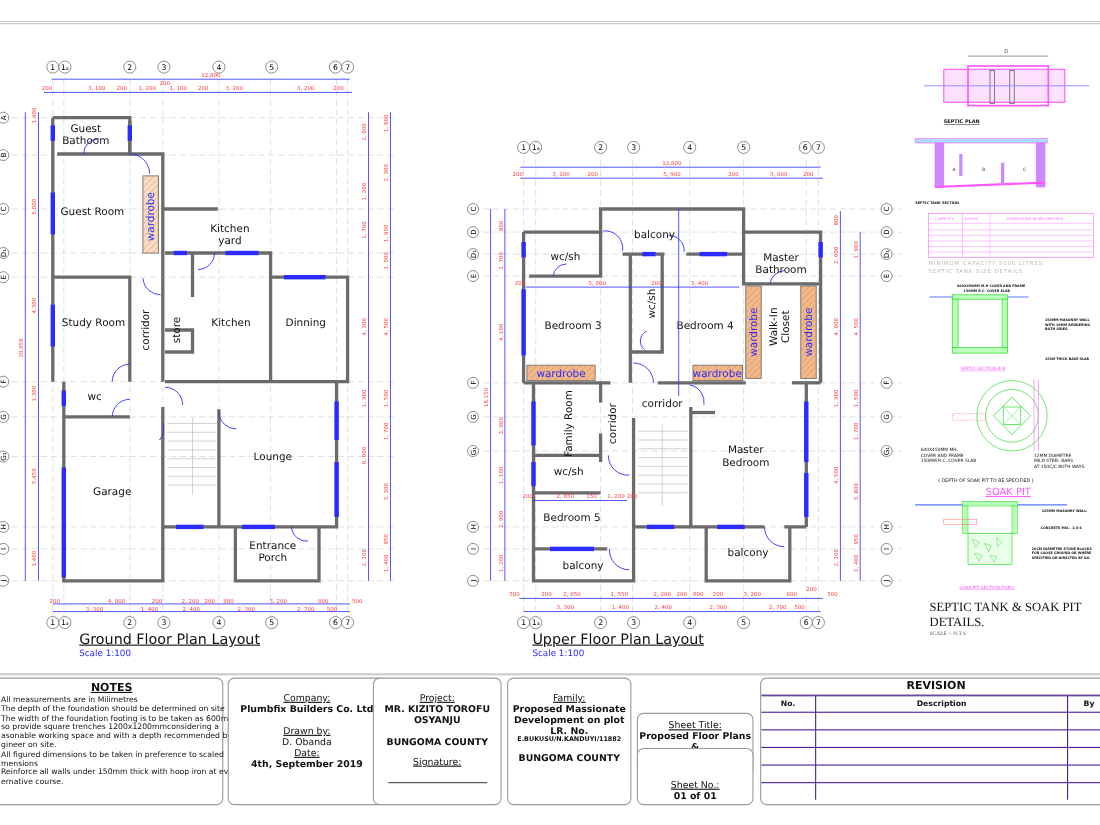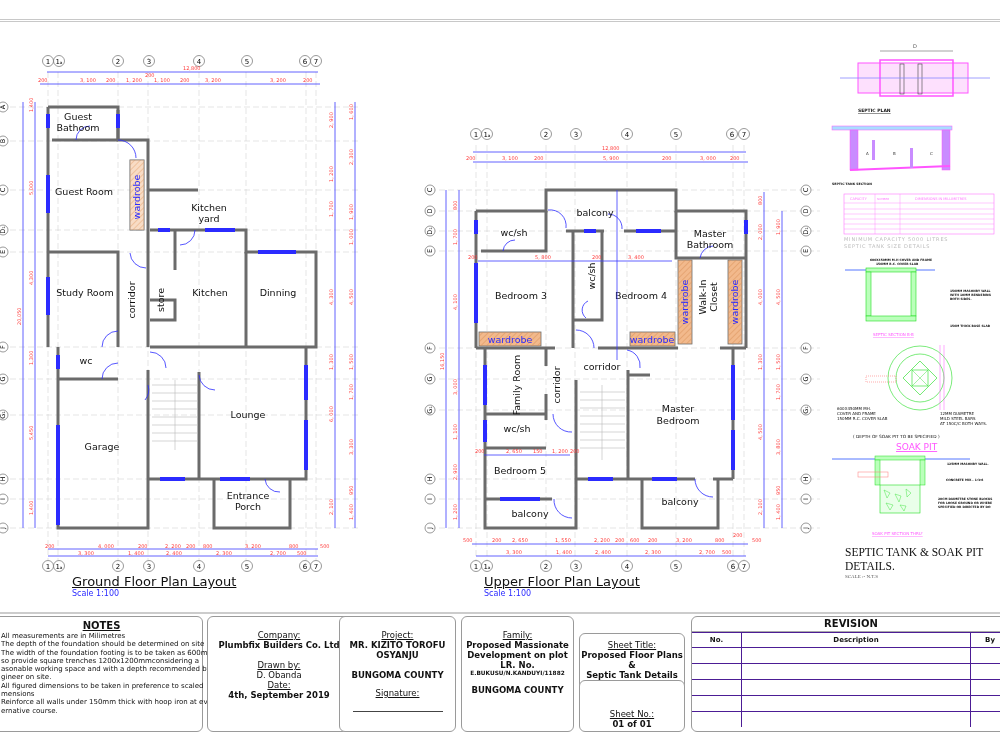--- a/index.html
+++ b/index.html
@@ -755,21 +755,21 @@
 
 <div class="tb" style="left:461px;top:616px;width:113px;height:116px;padding-top:13px;">
   <span class="u">Family:</span>
   <span class="b">Proposed Massionate</span>
   <span class="b">Development on plot</span>
   <span class="b">LR. No.</span>
   <span class="b" style="font-size:5.8px">E.BUKUSU/N.KANDUYI/11882</span>
   <span class="b" style="margin-top:9px">BUNGOMA COUNTY</span>
 </div>
 
-<div class="tb" style="left:579px;top:633px;width:106px;height:58px;padding-top:6px;">
+<div class="tb" style="left:579px;top:648px;width:106px;height:58px;padding-top:6px;">
   <span class="u">Sheet Title:</span>
   <span class="b">Proposed Floor Plans &amp;</span>
   <span class="b">Septic Tank Details</span>
 </div>
 
 <div class="tb" style="left:579px;top:680px;width:106px;height:52px;padding-top:28px;">
   <span class="u">Sheet No.:</span>
   <span class="b">01 of 01</span>
 </div>
 

